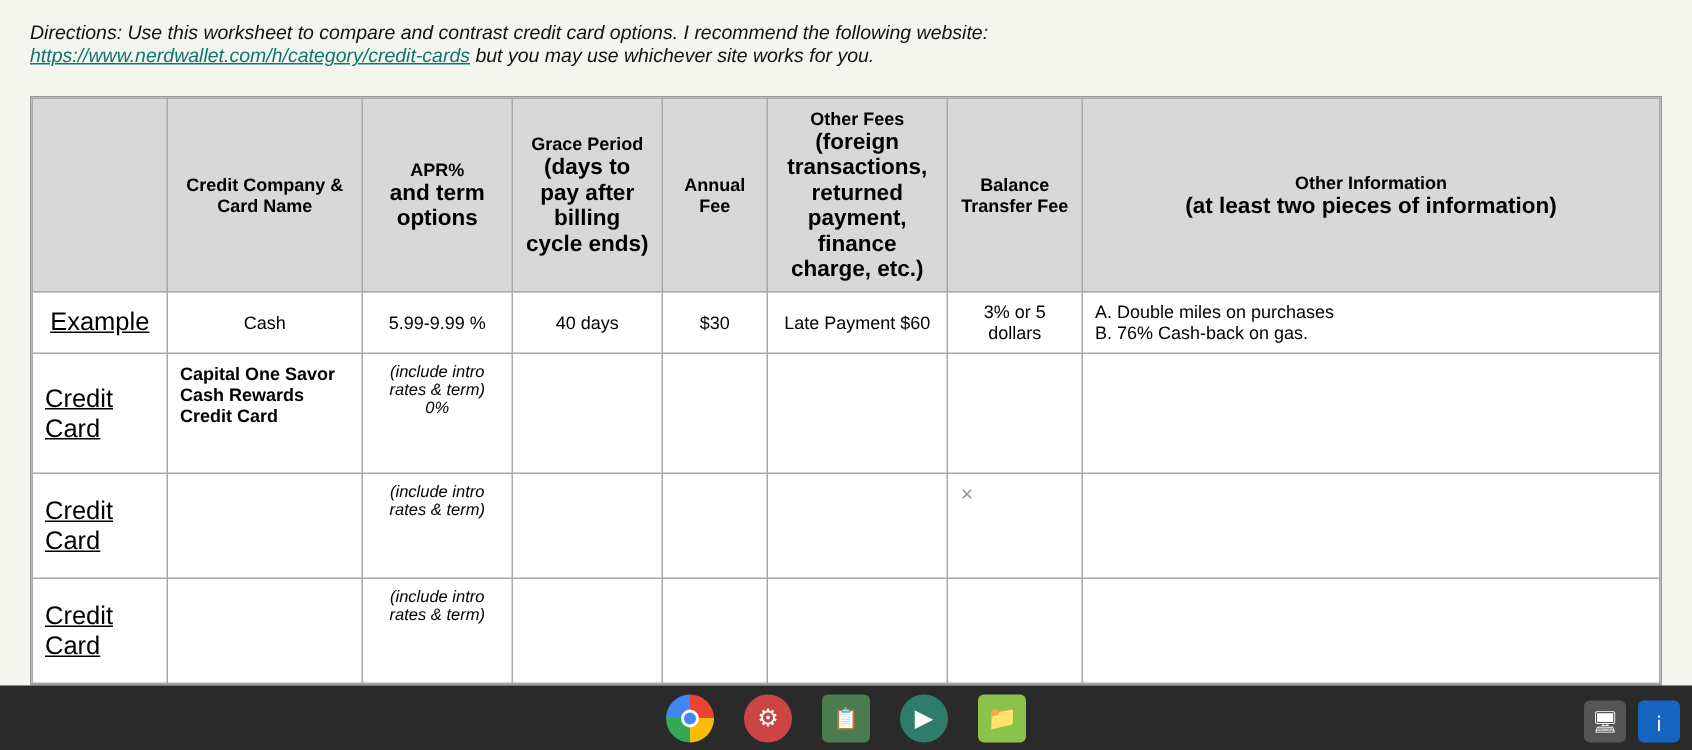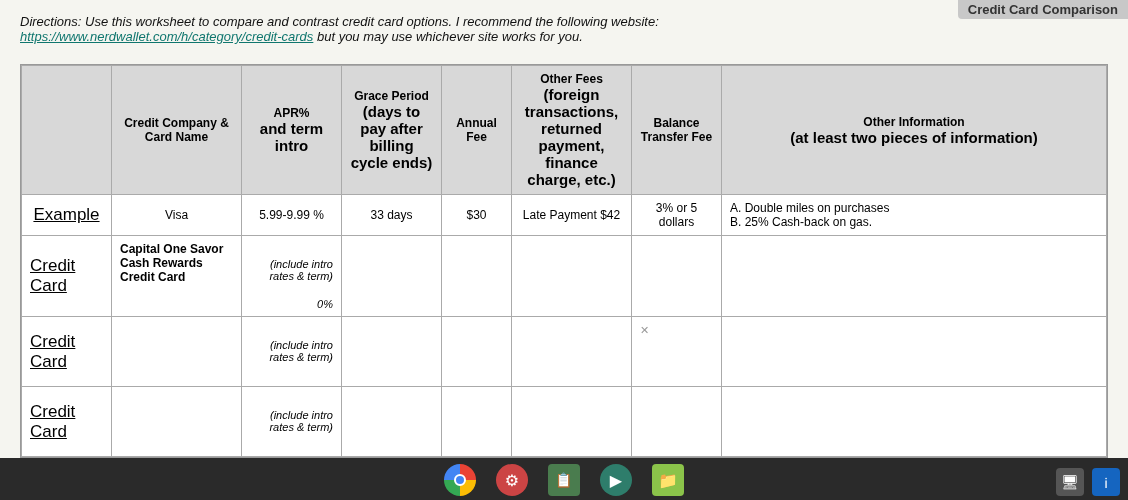--- a/index.html
+++ b/index.html
@@ -79,23 +79,22 @@
     }
     .credit-card-row td {
       vertical-align: top;
     }
     .credit-card-row td.row-header {
       vertical-align: middle;
     }
     .italic-small {
       font-size: 11px;
       font-style: italic;
-      text-align: right;
+      text-align: center;
       display: block;
-      margin-top: 16px;
     }
     .card-name-bold {
       font-weight: bold;
       font-size: 12px;
     }
     .taskbar {
       background: #2a2a2a;
       height: 44px;
       display: flex;
       align-items: center;
@@ -130,40 +129,37 @@
       justify-content: center;
       color: white;
       font-size: 14px;
       cursor: pointer;
     }
   </style>
 </head>
 <body>
 
 <div class="page-wrapper">
-  <div class="title-bar">
-    <span>Credit Card Comparison</span>
-  </div>
 
   <p class="directions">
     <span>Directions: Use this worksheet to compare and contrast credit card options. I recommend the following website:</span><br>
     <a href="#">https://www.nerdwallet.com/h/category/credit-cards</a><span> but you may use whichever site works for you.</span>
   </p>
 
   <div class="table-container">
     <table>
       <thead>
         <tr>
           <th style="width:90px;"></th>
           <th style="width:130px;">
             <span>Credit Company &amp; Card Name</span>
           </th>
           <th style="width:100px;">
             <span>APR%</span>
-            <span class="sub-text">and term intro</span>
+            <span class="sub-text">and term options</span>
           </th>
           <th style="width:100px;">
             <span>Grace Period</span>
             <span class="sub-text">(days to pay after billing cycle ends)</span>
           </th>
           <th style="width:70px;">
             <span>Annual Fee</span>
           </th>
           <th style="width:120px;">
             <span>Other Fees</span>
@@ -177,29 +173,29 @@
             <span class="sub-text">(at least two pieces of information)</span>
           </th>
         </tr>
       </thead>
       <tbody>
 
         <tr class="example-row">
           <td>
             <span class="row-label">Example</span>
           </td>
-          <td>Visa</td>
+          <td>Cash</td>
           <td>5.99-9.99 %</td>
-          <td>33 days</td>
+          <td>40 days</td>
           <td>$30</td>
-          <td>Late Payment $42</td>
+          <td>Late Payment $60</td>
           <td>3% or 5 dollars</td>
           <td class="other-info">
             <div>A.  Double miles on purchases</div>
-            <div>B.  25% Cash-back on gas.</div>
+            <div>B.  76% Cash-back on gas.</div>
           </td>
         </tr>
 
         <tr class="credit-card-row" style="height:80px;">
           <td class="row-header">
             <span class="row-label">Credit Card</span>
           </td>
           <td>
             <span class="card-name-bold">Capital One Savor Cash Rewards Credit Card</span>
           </td>

